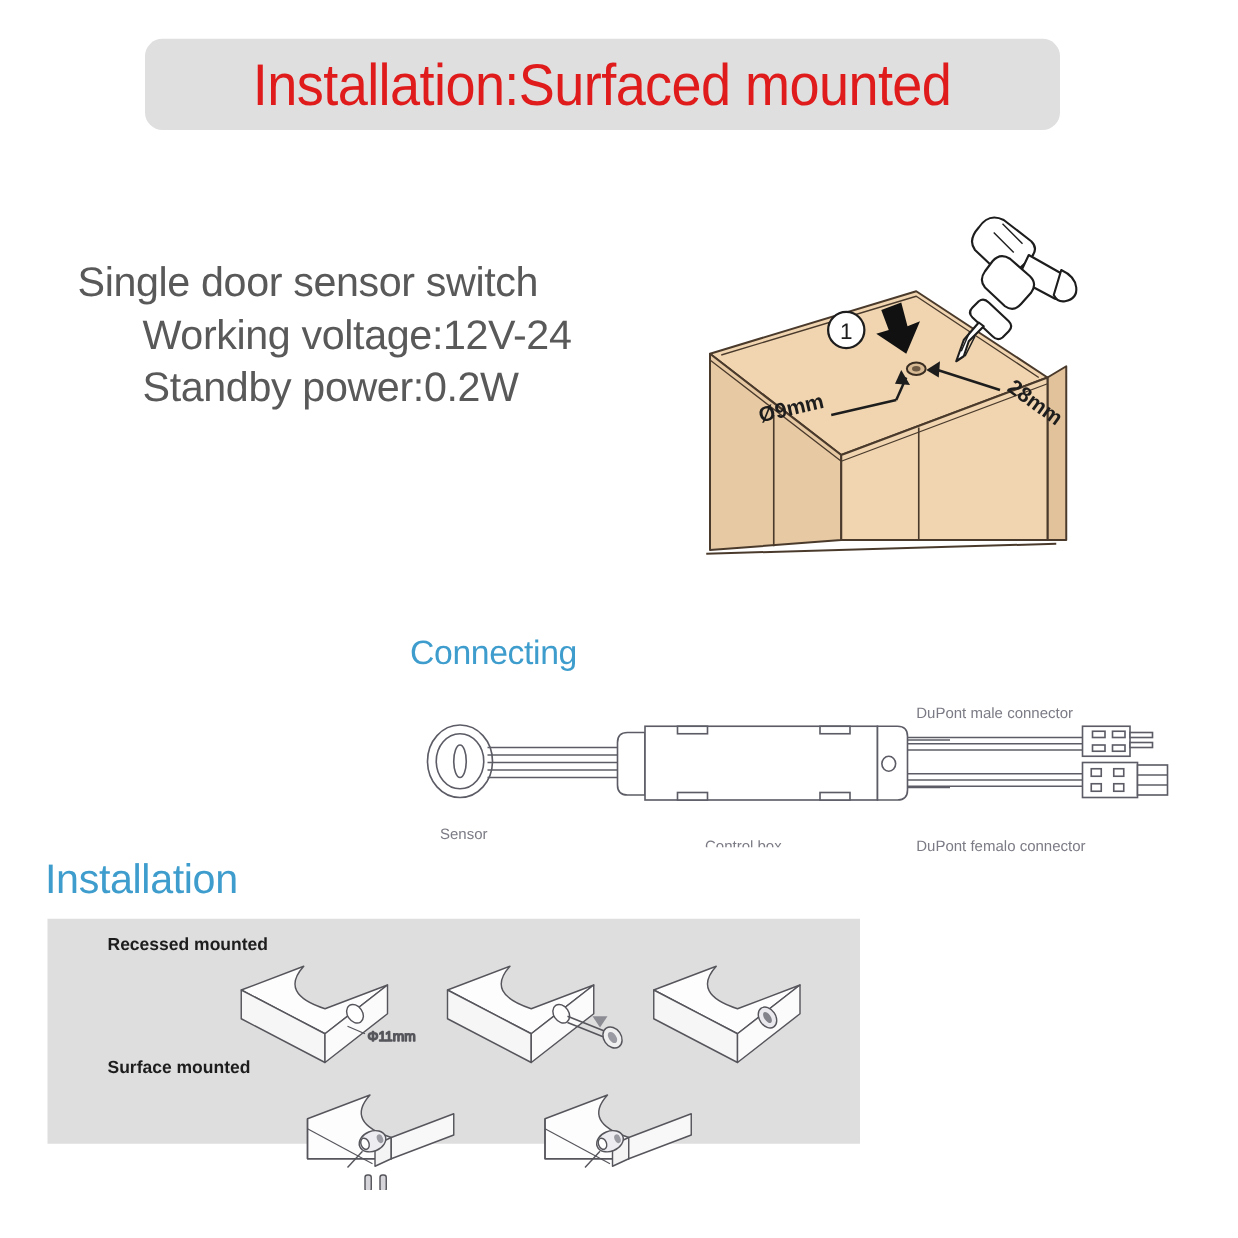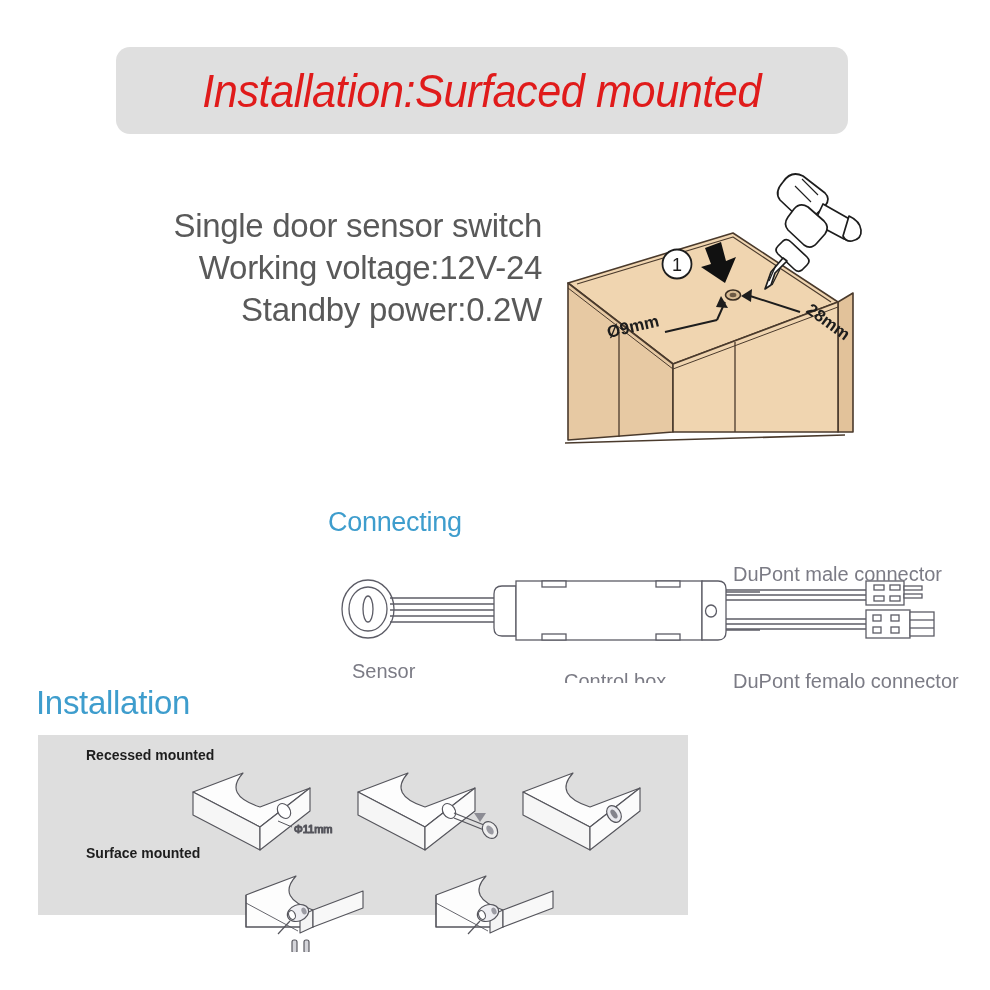--- a/index.html
+++ b/index.html
@@ -14,29 +14,28 @@
     position: relative;
     overflow: hidden;
     font-family: "Liberation Sans", sans-serif;
     color: #5a5a5a;
   }
 
   
   #title-banner {
     position: absolute;
     left: 116px;
-    top: 47px;
+    top: 31px;
     width: 732px;
-    height: 87px;
+    height: 73px;
     background: #dfdfdf;
     border-radius: 14px;
     display: flex;
     align-items: center;
     justify-content: center;
-    font-style: italic;
   }
   #title-text {
     color: #e01b1b;
     font-size: 47px;
     font-weight: 400;
     letter-spacing: -0.5px;
     white-space: nowrap;
     transform: scaleX(0.92);
     font-family: "Liberation Sans Narrow", "Liberation Sans", sans-serif;
   }
@@ -44,21 +43,20 @@
   
   #spec-block {
     position: absolute;
     left: 62px;
     top: 205px;
     width: 480px;
     font-size: 33px;
     line-height: 42px;
     color: #595959;
     letter-spacing: -0.3px;
-    text-align: right;
   }
   #spec-block .spec-line { white-space: nowrap; }
   #spec-block .indent { padding-left: 52px; }
 
   
   #cabinet-figure {
     position: absolute;
     left: 555px;
     top: 160px;
     width: 420px;
@@ -77,21 +75,21 @@
   }
   #wiring-figure {
     position: absolute;
     left: 330px;
     top: 548px;
     width: 640px;
     height: 140px;
   }
   .wire-label {
     position: absolute;
-    font-size: 20px;
+    font-size: 12px;
     color: #7b7b85;
     white-space: nowrap;
     font-family: "Liberation Sans Narrow", "Liberation Sans", sans-serif;
   }
   #label-sensor   { left: 352px; top: 660px; }
   #label-controlbox {
     left: 564px; top: 670px;
     
     clip-path: inset(0 0 44% 0);
   }

